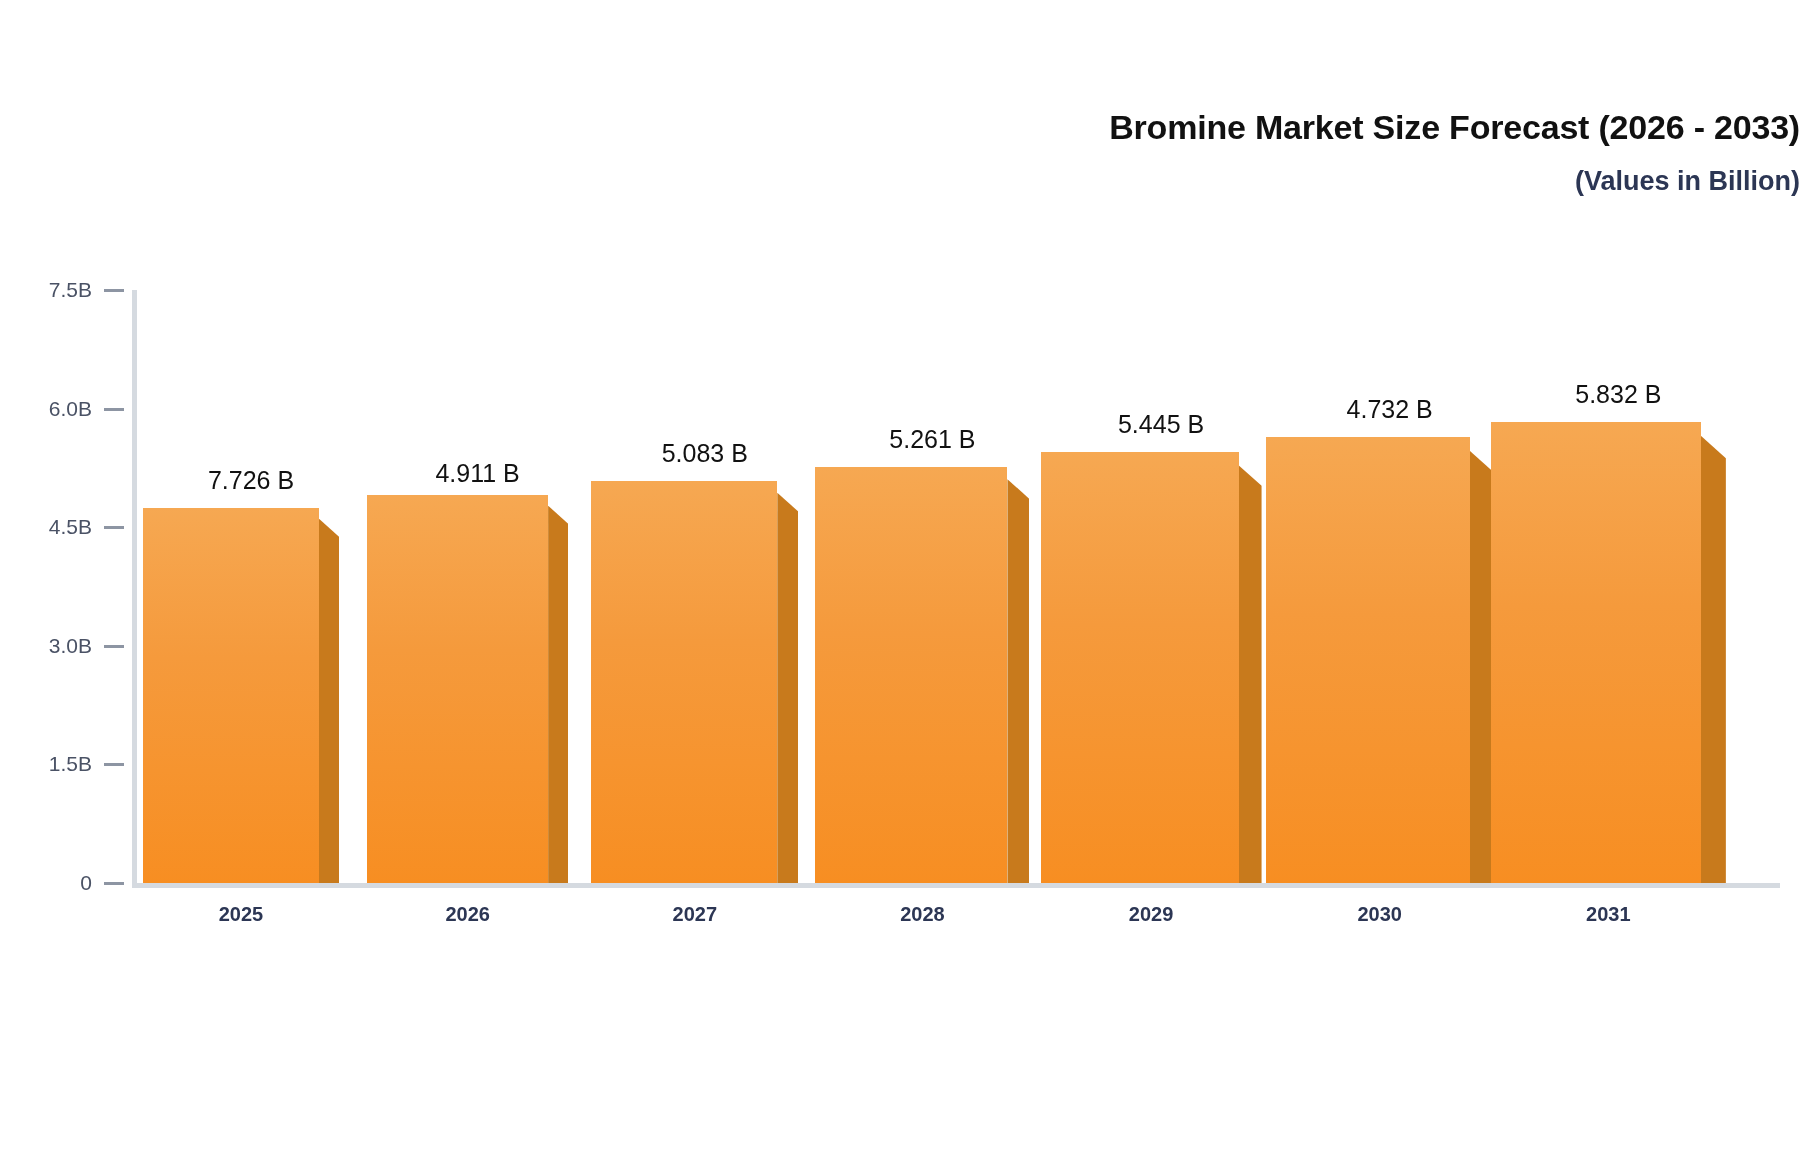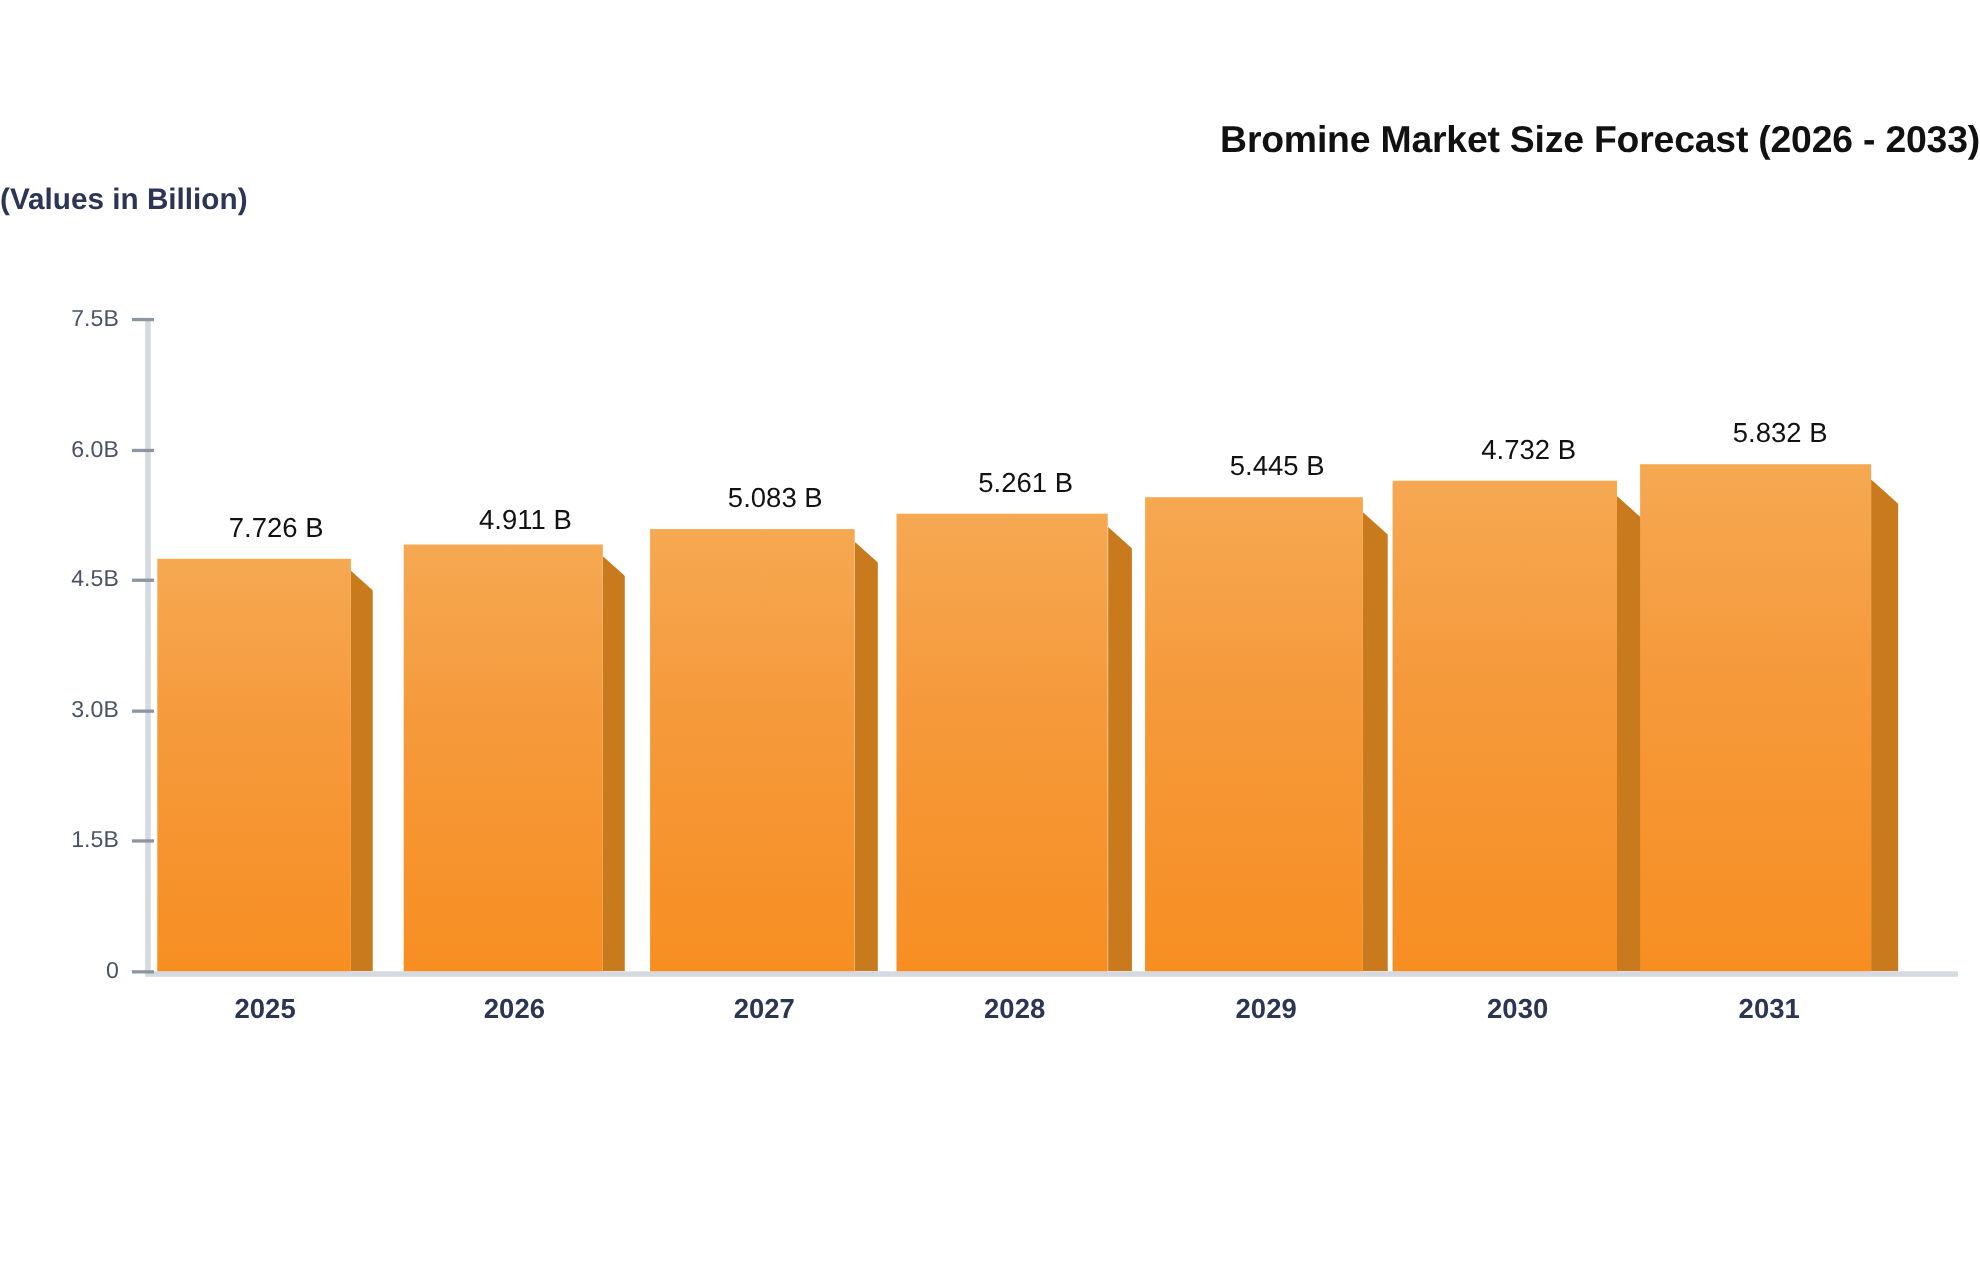--- a/index.html
+++ b/index.html
@@ -33,21 +33,21 @@
     font-size: 34px;
     font-weight: bold;
     color: #111111;
     letter-spacing: -0.2px;
   }
   #chart-subtitle {
     position: absolute;
     left: 0;
     top: 166px;
     width: 1800px;
-    text-align: left;
+    text-align: right;
     font-size: 27px;
     font-weight: bold;
     color: #2C3654;
   }
 
   
   #cagr-badge {
     position: absolute;
     left: 787px;
     top: 262px;
@@ -90,21 +90,20 @@
     top: 883px;
     width: 1648px;
     height: 5px;
     background: #D5DAE0;
   }
 
   .y-tick {
     position: absolute;
     height: 20px;
     line-height: 20px;
-    padding-left: 16px;
   }
   .y-tick .y-tick-label {
     position: absolute;
     right: 40px;
     top: 0;
     width: 110px;
     text-align: right;
     font-size: 21px;
     color: #4A5265;
     white-space: nowrap;
@@ -137,21 +136,21 @@
   .bar-label {
     position: absolute;
     white-space: nowrap;
     font-size: 25px;
     color: #111111;
     text-align: center;
   }
   .x-label {
     position: absolute;
     top: 903px;
-    font-size: 25px;
+    font-size: 20px;
     color: #2C3654;
     font-weight: bold;
     text-align: center;
     white-space: nowrap;
   }
 
   
   #logo {
     position: absolute;
     left: 1505px;

